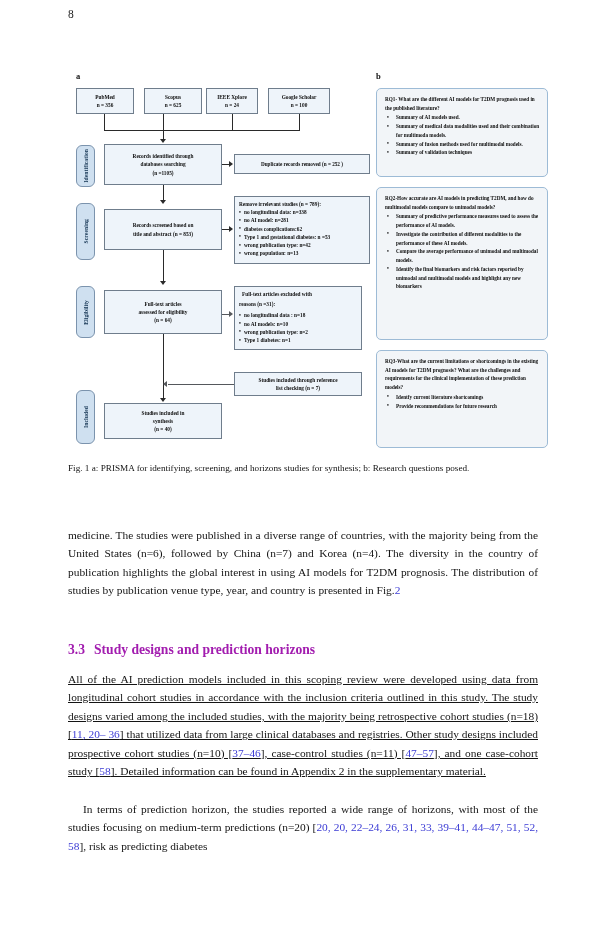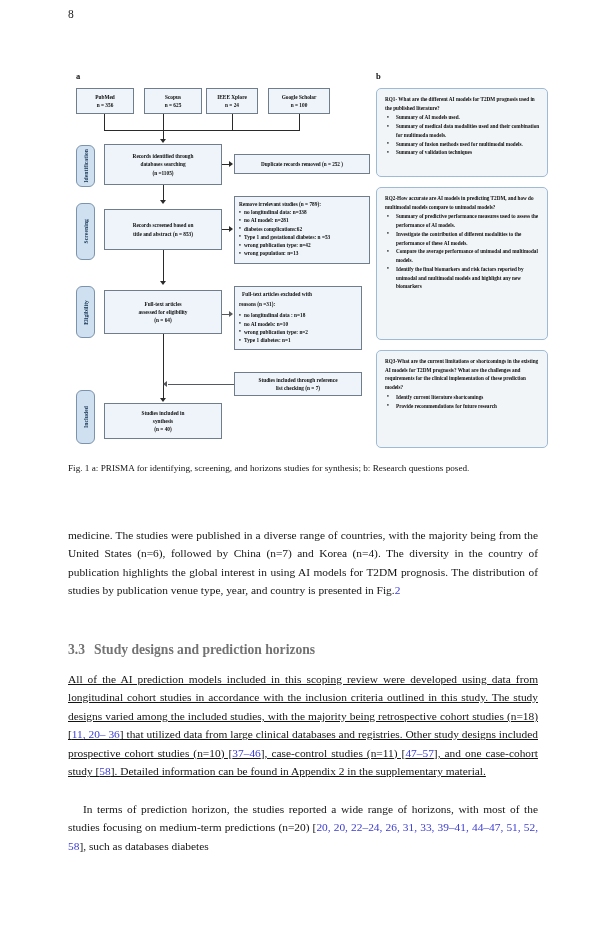--- a/index.html
+++ b/index.html
@@ -193,21 +193,21 @@
   }
   .para1 { top:504px;margin-top:22px; }
   .para-indent { text-indent:15px; }
   .ref { color:#3b3bd4; }
   .sect-head {
     position:absolute; left:68px; top:642px;
     width:470px;
     font-family:"Liberation Serif", serif;
     font-weight:bold;
     font-size:13.6px;
-    color:#737373;
+    color:#a21caf;
   }
   .sect-head .num { margin-right:9px; }
   .para2 { top:670px;text-decoration:underline; }
   .para3 { top:800px; }
 </style>
 </head>
 <body>
 
 <div class="page-number">8</div>
 
@@ -371,14 +371,14 @@
 
 <div class="sect-head">
   <span class="num">3.3</span><span>Study designs and prediction horizons</span>
 </div>
 
 <div class="body-block para2">
   <span>All of the AI prediction models included in this scoping review were developed using data from longitudinal cohort studies in accordance with the inclusion criteria outlined in this study. The study designs varied among the included studies, with the majority being retrospective cohort studies (n=18) [</span><span class="ref">11, 20– 36</span><span>] that utilized data from large clinical databases and registries. Other study designs included prospective cohort studies (n=10) [</span><span class="ref">37–46</span><span>], case-control studies (n=11) [</span><span class="ref">47–57</span><span>], and one case-cohort study [</span><span class="ref">58</span><span>]. Detailed information can be found in Appendix 2 in the supplementary material.</span>
 </div>
 
 <div class="body-block para3 para-indent">
-  <span>In terms of prediction horizon, the studies reported a wide range of horizons, with most of the studies focusing on medium-term predictions (n=20) [</span><span class="ref">20, 20, 22–24, 26, 31, 33, 39–41, 44–47, 51, 52, 58</span><span>], such as databases diabetes</span>
+  <span>In terms of prediction horizon, the studies reported a wide range of horizons, with most of the studies focusing on medium-term predictions (n=20) [</span><span class="ref">20, 20, 22–24, 26, 31, 33, 39–41, 44–47, 51, 52, 58</span><span>], risk as predicting diabetes</span>
 </div>
 
 </body></html>

